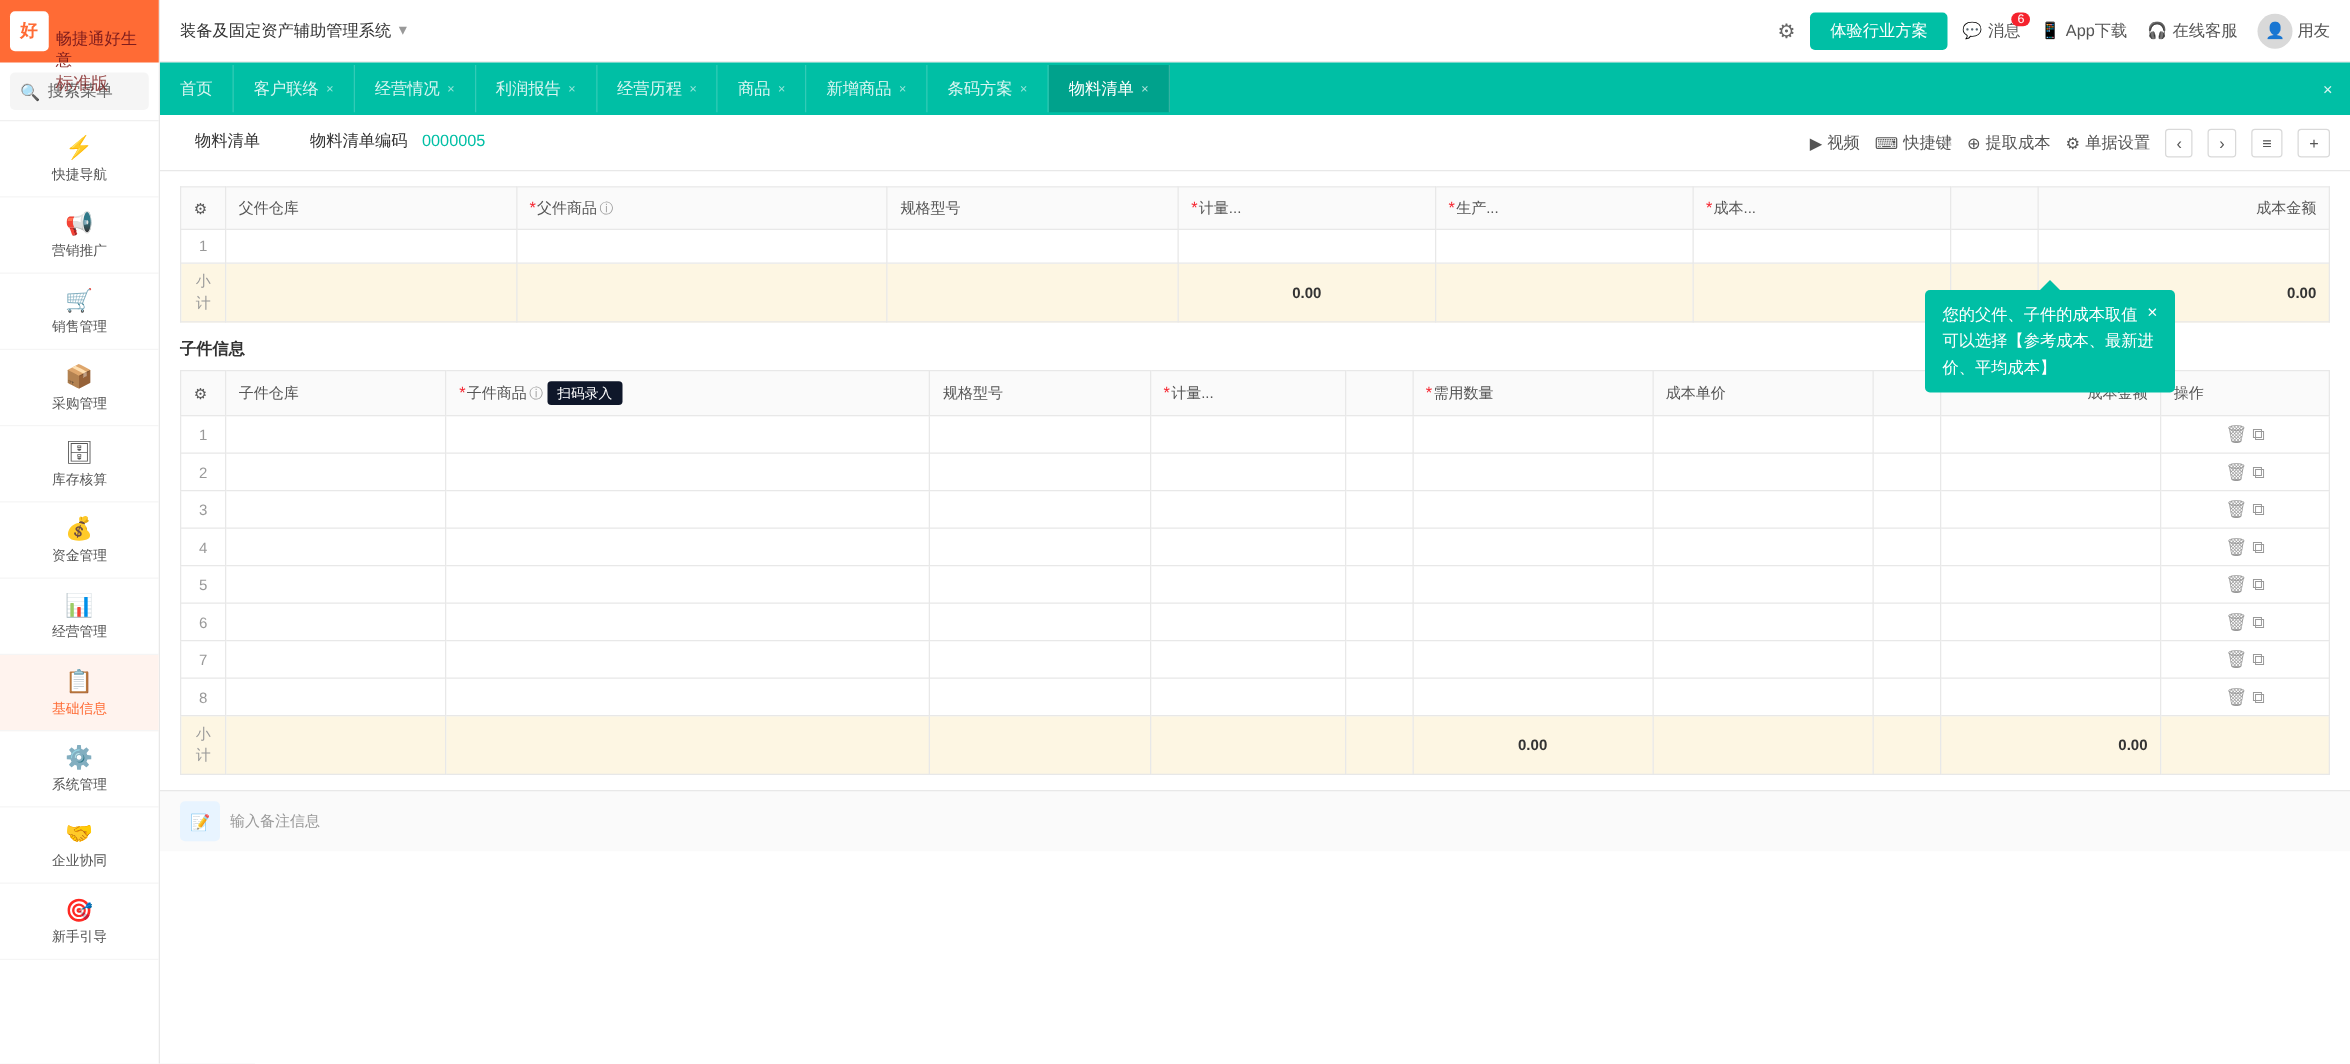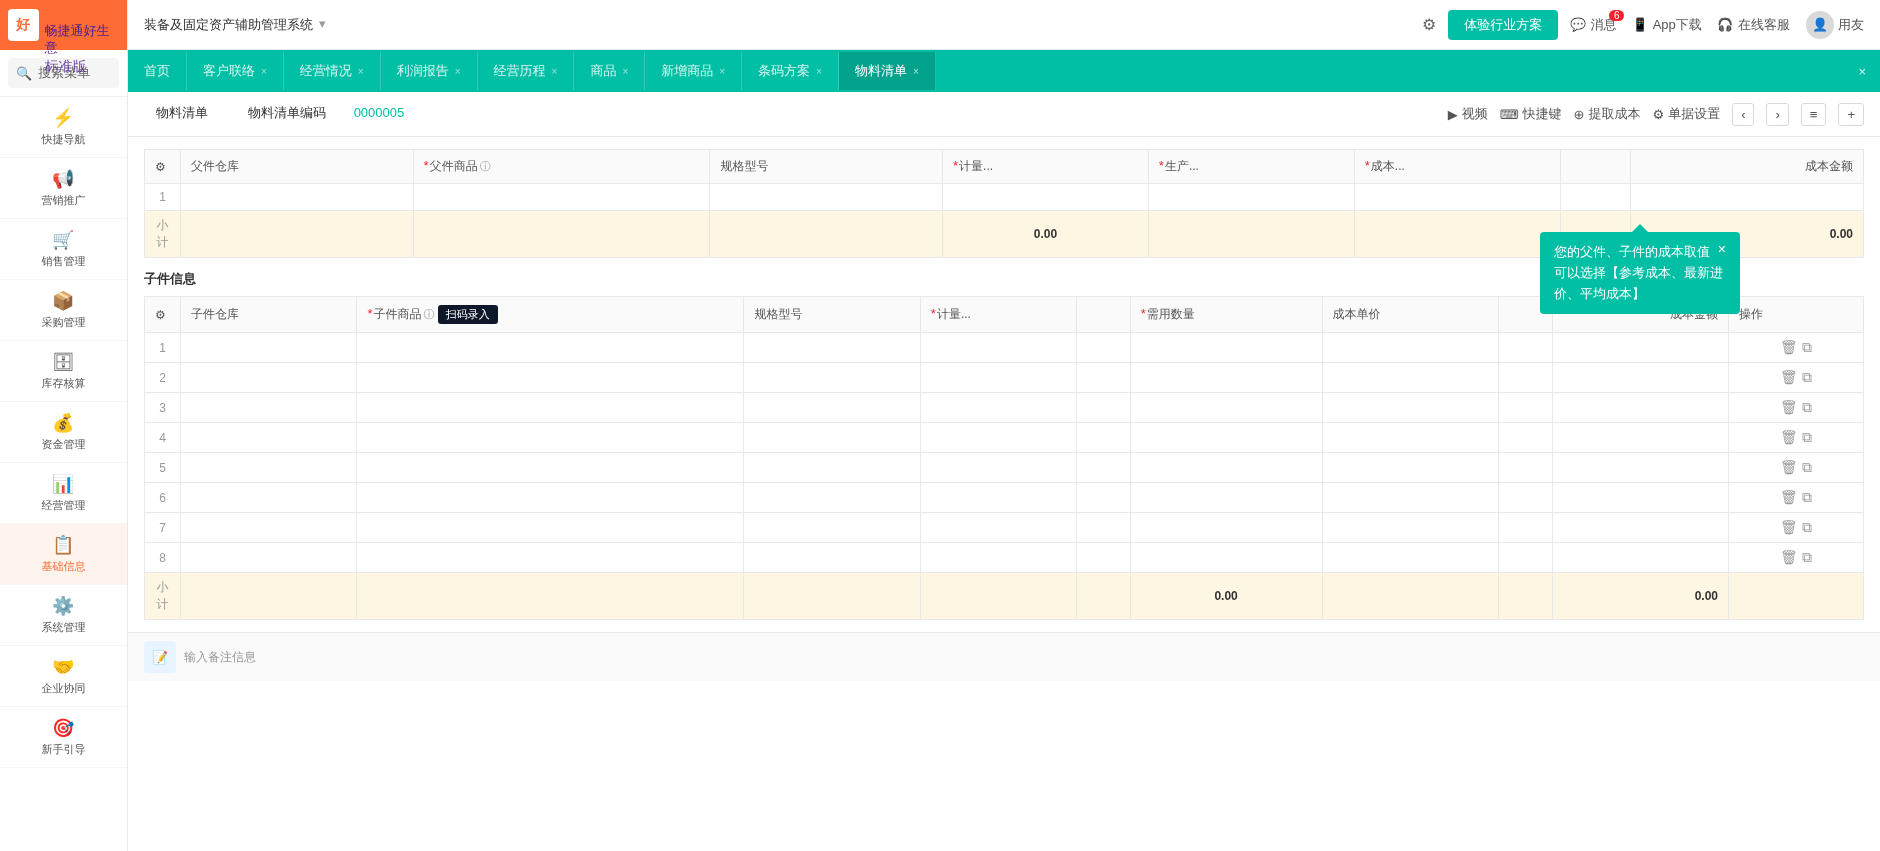--- a/index.html
+++ b/index.html
@@ -28,21 +28,21 @@
       height: 32px;
       background: #fff;
       border-radius: 4px;
       display: flex;
       align-items: center;
       justify-content: center;
       color: #ff6b35;
       font-weight: bold;
       font-size: 14px;
     }
-    .sidebar-logo-text { font-size: 12px; line-height: 1.3; color: #4c1d95; margin-top: 48px; }
+    .sidebar-logo-text { font-size: 12px; line-height: 1.3; color: #7f1d1d; margin-top: 48px; }
     .sidebar-search {
       padding: 8px;
       border-bottom: 1px solid #f0f0f0;
     }
     .sidebar-search-btn {
       width: 100%;
       display: flex;
       align-items: center;
       gap: 6px;
       padding: 6px 8px;
@@ -460,21 +460,21 @@
   </div>
 
   <div class="content">
 
     <div class="sub-header">
       <div class="sub-tab">
         <span>物料清单</span>
       </div>
       <div class="sub-tab">
         <span>物料清单编码</span>
-        <span class="doc-number" style="margin-left:24px;color:#00bfa5;font-weight:500;">0000005</span>
+        <span class="doc-number" style="margin-left:8px;color:#00bfa5;font-weight:500;">0000005</span>
       </div>
       <div class="sub-header-right">
         <div class="action-link">
           <span>▶</span>
           <span>视频</span>
         </div>
         <div class="action-link">
           <span>⌨</span>
           <span>快捷键</span>
         </div>

